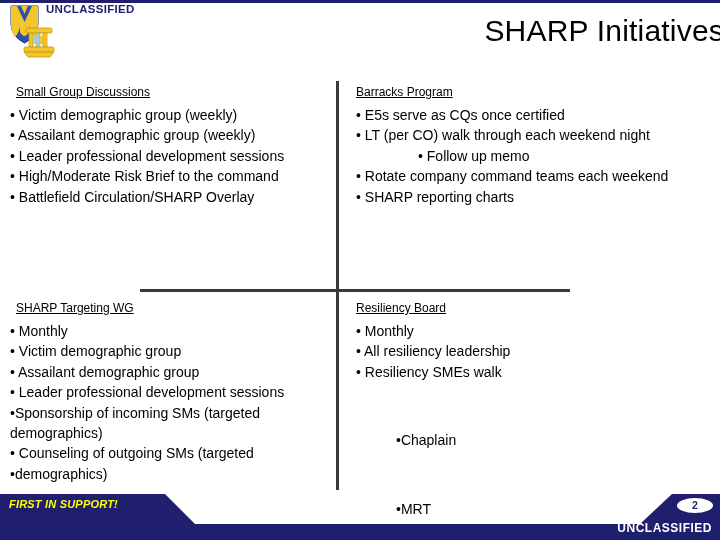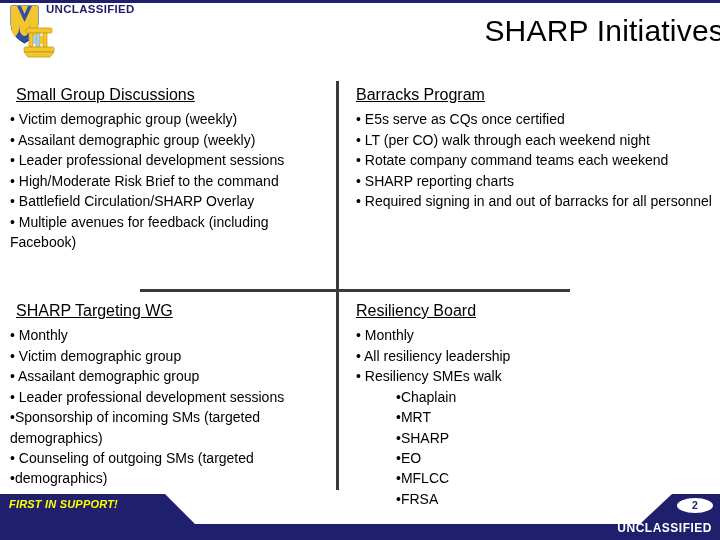--- a/index.html
+++ b/index.html
@@ -69,38 +69,39 @@
   .quad {
     position: absolute;
     box-sizing: border-box;
   }
   .quad-tl { left: 10px;  top: 86px;  width: 322px; }
   .quad-tr { left: 356px; top: 86px;  width: 364px; }
   .quad-bl { left: 10px;  top: 302px; width: 326px; }
   .quad-br { left: 356px; top: 302px; width: 364px; }
 
   .quad-heading {
-    font-size: 16px;
+    font-size: 12px;
     color: #000000;
     text-decoration: underline;
     margin: 0 0 5px 0;
     line-height: 1.15;
   }
   .quad-tl .quad-heading,
   .quad-bl .quad-heading { padding-left: 6px; }
 
   .bullet {
     font-size: 14px;
     color: #000000;
     line-height: 1.46;
     margin: 0;
     white-space: pre-wrap;
   }
   .bullet.sub {
     padding-left: 40px;
+    margin-top: 48px;
   }
   .bullet.sub-center {
     padding-left: 62px;
   }
   
   .footer {
     position: absolute;
     left: 0; top: 490px;
     width: 720px; height: 50px;
   }
@@ -173,30 +174,29 @@
   <div class="v-divider"></div>
   <div class="h-divider"></div>
 
   <div class="quad quad-tl">
     <div class="quad-heading">Small Group Discussions</div>
     <div class="bullet">• Victim demographic group (weekly)</div>
     <div class="bullet">• Assailant demographic group (weekly)</div>
     <div class="bullet">• Leader professional development sessions</div>
     <div class="bullet">• High/Moderate Risk Brief to the command</div>
     <div class="bullet">• Battlefield Circulation/SHARP Overlay</div>
-    <div class="bullet">• Multiple avenues for feedback (including Facebook)</div>
   </div>
 
   <div class="quad quad-tr">
     <div class="quad-heading">Barracks Program</div>
     <div class="bullet">• E5s serve as CQs once certified</div>
     <div class="bullet">• LT (per CO) walk through each weekend night</div>
+    <div class="bullet sub-center">• Follow up memo</div>
     <div class="bullet">• Rotate company command teams each weekend</div>
     <div class="bullet">• SHARP reporting charts</div>
-    <div class="bullet">• Required signing in and out of barracks for all personnel</div>
   </div>
 
   <div class="quad quad-bl">
     <div class="quad-heading">SHARP Targeting WG</div>
     <div class="bullet">• Monthly</div>
     <div class="bullet">• Victim demographic group</div>
     <div class="bullet">• Assailant demographic group</div>
     <div class="bullet">• Leader professional development sessions</div>
     <div class="bullet">•Sponsorship of incoming SMs (targeted demographics)</div>
     <div class="bullet">• Counseling of outgoing SMs (targeted</div>

